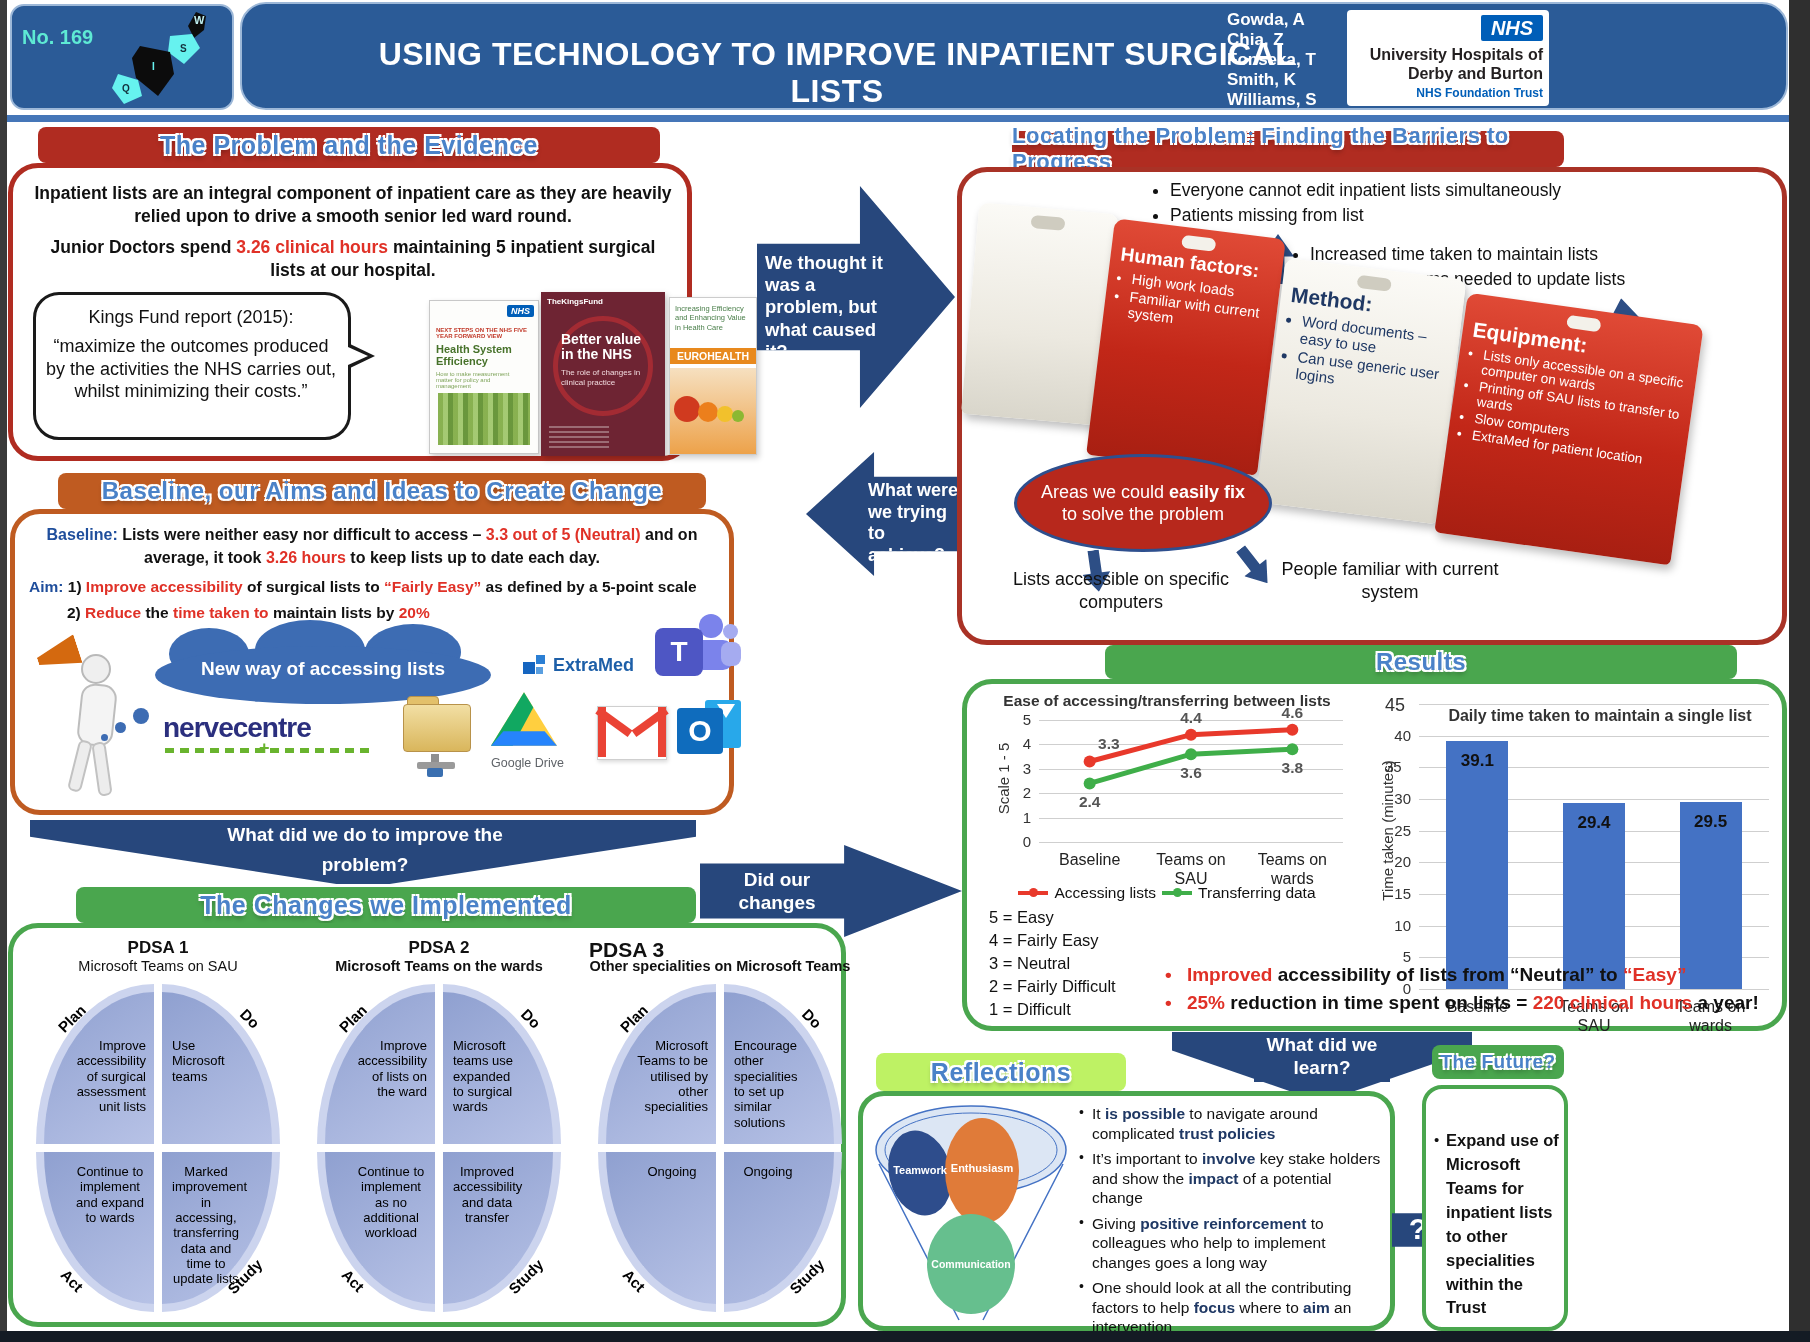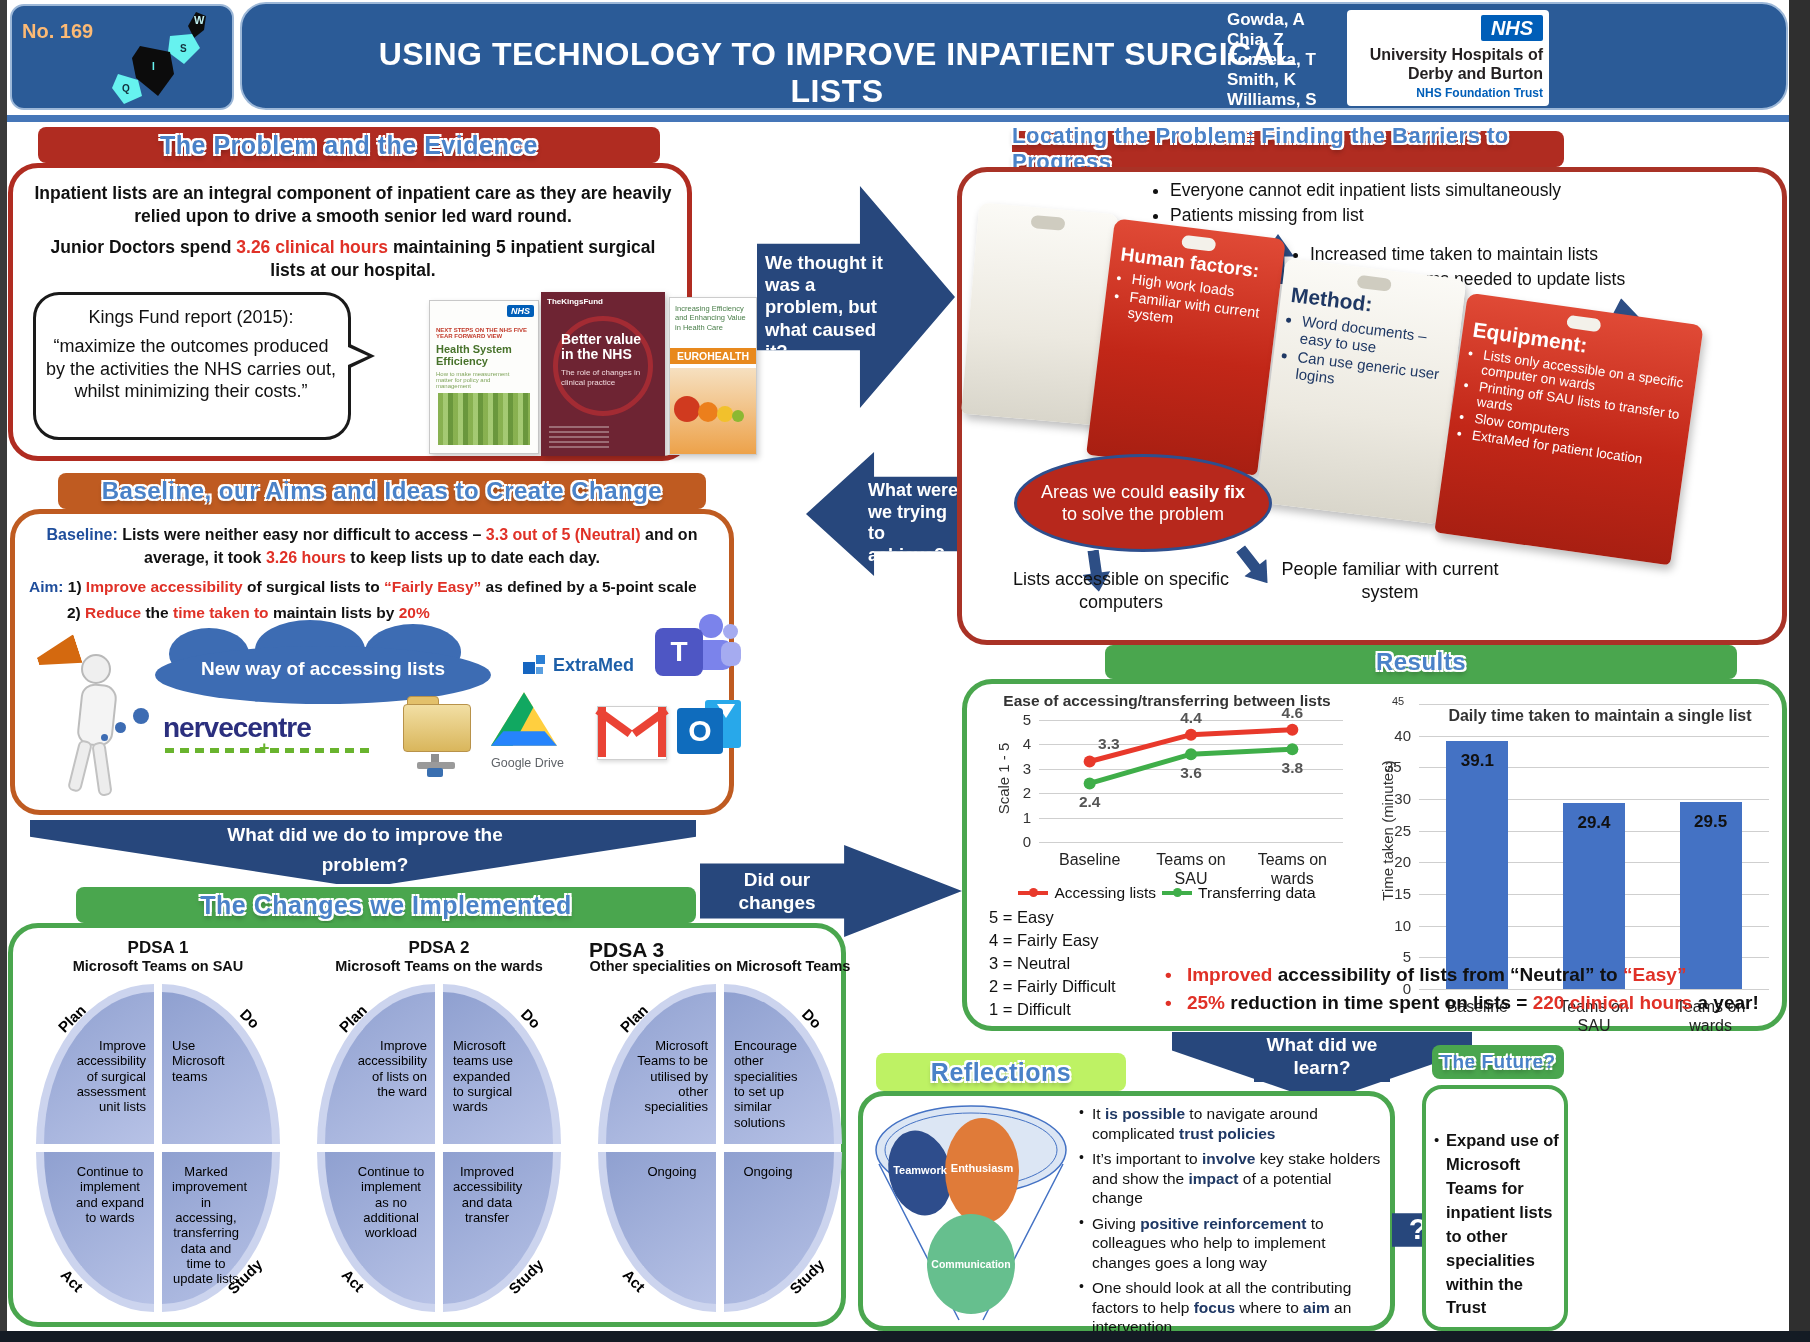--- a/index.html
+++ b/index.html
@@ -43,21 +43,21 @@
   .rlist li:before{content:"•";position:absolute;left:0;top:0;font-size:14px;}
   .bullet-red:before{content:"•";color:#e03127;font-weight:bold;margin-right:10px;}
   .venn-lbl{position:absolute;color:#fff;font-weight:bold;text-align:center;}
 </style>
 </head>
 <body>
 
 <div id="canvas">
 
   <div class="abs" style="left:10px;top:4px;width:224px;height:106px;background:#2b5b97;border-radius:14px;border:2px solid #9db8d8;box-sizing:border-box;">
-    <div class="abs" style="left:10px;top:14px;color:#fdba74;font-weight:bold;font-size:20px;">No. 169</div>
+    <div class="abs" style="left:10px;top:20px;color:#5eead4;font-weight:bold;font-size:20px;">No. 169</div>
     <svg class="abs" style="left:58px;top:2px;" width="160" height="100" viewBox="0 0 160 100">
       <polygon points="118,18 126,4 136,8 134,22 124,30" fill="#0c0c0c"></polygon>
       <polygon points="100,28 122,26 130,40 114,56 98,44" fill="#66f2ef"></polygon>
       <polygon points="70,38 100,44 104,66 88,88 66,70 62,50" fill="#0c0c0c"></polygon>
       <polygon points="48,66 68,72 72,88 54,96 42,80" fill="#66f2ef"></polygon>
       <text x="124" y="16" font-size="11" fill="#bfeff0" font-weight="bold">W</text>
       <text x="110" y="44" font-size="10" fill="#13303c" font-weight="bold">S</text>
       <text x="82" y="62" font-size="10" fill="#66f2ef" font-weight="bold">I</text>
       <text x="52" y="84" font-size="10" fill="#13303c" font-weight="bold">Q</text>
     </svg>
@@ -273,21 +273,21 @@
   <div class="abs" style="left:700px;top:845px;width:262px;height:92px;background:#27477c;clip-path:polygon(0 20%,55% 20%,55% 0,100% 50%,55% 100%,55% 80%,0 80%);">
     <div class="arrow-txt" style="left:10px;top:24px;width:134px;font-size:19px;line-height:1.2;text-align:center;">Did our changes work?</div>
   </div>
 
   <div class="sec-h" style="left:76px;top:887px;width:620px;height:36px;background:#4aa64e;">
     <span class="sec-title" style="font-size:25px;">The Changes we Implemented</span>
   </div>
   <div class="rbox" style="left:8px;top:923px;width:838px;height:404px;border:5px solid #4aa64e;box-sizing:border-box;" id="pdsa-area">
       <div style="position: absolute; left: 14px; top: 10px; width: 262px; height: 386px;">
         <div style="position: absolute; left: 0px; top: 0px; width: 262px; text-align: center; font-weight: bold; font-size: 17px;">PDSA 1</div>
-        <div style="position: absolute; left: 0px; top: 20px; width: 262px; text-align: center; font-weight: bold; font-size: 14.5px;">Microsoft Teams on SAU</div>
+        <div style="position: absolute; left: 0px; top: 20px; width: 262px; text-align: center; font-weight: normal; font-size: 14.5px;">Microsoft Teams on SAU</div>
         <div style="position: absolute; left: 9px; top: 46px; width: 244px; height: 330px;">
           <div class="q tl" style="position: absolute; left: 0px; top: 0px; width: 118px; height: 160px;">Improve accessibility of surgical assessment unit lists</div>
           <div class="q tr" style="position: absolute; left: 126px; top: 0px; width: 118px; height: 160px;">Use Microsoft teams</div>
           <div class="q bl" style="position: absolute; left: 0px; top: 168px; width: 118px; height: 160px;">Continue to implement and expand to wards</div>
           <div class="q br" style="position: absolute; left: 126px; top: 168px; width: 118px; height: 160px;">Marked improvement in accessing, transferring data and time to update lists</div>
           <div class="qlbl" style="position: absolute; left: 20px; top: 26px; transform: rotate(-45deg);">Plan</div>
           <div class="qlbl" style="position: absolute; left: 204px; top: 26px; transform: rotate(45deg);">Do</div>
           <div class="qlbl" style="position: absolute; left: 24px; top: 288px; transform: rotate(45deg);">Act</div>
           <div class="qlbl" style="position: absolute; left: 188px; top: 284px; transform: rotate(-45deg);">Study</div>
         </div>
@@ -387,21 +387,21 @@
         <div style="position: absolute; left: 26px; top: 161.333px; width: 26px; text-align: right; font-size: 15px; color: rgb(51, 51, 51);">20</div>
         <div style="position: absolute; left: 60px; top: 138.667px; width: 350px; height: 1px; background: rgb(207, 207, 207);"></div>
         <div style="position: absolute; left: 26px; top: 129.667px; width: 26px; text-align: right; font-size: 15px; color: rgb(51, 51, 51);">25</div>
         <div style="position: absolute; left: 60px; top: 107px; width: 350px; height: 1px; background: rgb(207, 207, 207);"></div>
         <div style="position: absolute; left: 26px; top: 98px; width: 26px; text-align: right; font-size: 15px; color: rgb(51, 51, 51);">30</div>
         <div style="position: absolute; left: 60px; top: 75.3333px; width: 350px; height: 1px; background: rgb(207, 207, 207);"></div>
         <div style="position: absolute; left: 26px; top: 66.3333px; width: 26px; text-align: left; font-size: 15px; color: rgb(51, 51, 51);">35</div>
         <div style="position: absolute; left: 60px; top: 43.6667px; width: 350px; height: 1px; background: rgb(207, 207, 207);"></div>
         <div style="position: absolute; left: 26px; top: 34.6667px; width: 26px; text-align: right; font-size: 15px; color: rgb(51, 51, 51);">40</div>
         <div style="position: absolute; left: 60px; top: 12px; width: 350px; height: 1px; background: rgb(207, 207, 207);"></div>
-        <div style="position: absolute; left: 26px; top: 3px; width: 26px; text-align: center; font-size: 11px; color: rgb(51, 51, 51);">45</div>
+        <div style="position: absolute; left: 26px; top: 3px; width: 26px; text-align: left; font-size: 18px; color: rgb(51, 51, 51);">45</div>
         <div style="position: absolute; left: 87.3333px; top: 49.3667px; width: 62px; height: 247.633px; background: rgb(68, 114, 196);"></div>
         <div style="position: absolute; left: 87.3333px; top: 59.3667px; width: 62px; text-align: center; font-size: 17px; font-weight: bold; color: rgb(17, 17, 17);">39.1</div>
         <div style="position: absolute; left: 204px; top: 110.8px; width: 62px; height: 186.2px; background: rgb(68, 114, 196);"></div>
         <div style="position: absolute; left: 204px; top: 120.8px; width: 62px; text-align: center; font-size: 17px; font-weight: bold; color: rgb(17, 17, 17);">29.4</div>
         <div style="position: absolute; left: 320.667px; top: 110.167px; width: 62px; height: 186.833px; background: rgb(68, 114, 196);"></div>
         <div style="position: absolute; left: 320.667px; top: 120.167px; width: 62px; text-align: center; font-size: 17px; font-weight: bold; color: rgb(17, 17, 17);">29.5</div>
         <div style="position: absolute; left: 86px; top: 14px; width: 310px; text-align: center; font-size: 16px; font-weight: 600; color: rgb(51, 51, 51); line-height: 1.25;">Daily time taken to maintain a single list</div>
         <div style="position: absolute; left: 66.3333px; top: 305px; width: 104px; text-align: center; font-size: 16px; color: rgb(34, 34, 34); line-height: 1.2;">Baseline</div>
         <div style="position: absolute; left: 183px; top: 305px; width: 104px; text-align: center; font-size: 16px; color: rgb(34, 34, 34); line-height: 1.2;">Teams on SAU</div>
         <div style="position: absolute; left: 299.667px; top: 305px; width: 104px; text-align: center; font-size: 16px; color: rgb(34, 34, 34); line-height: 1.2;">Teams on wards</div>

